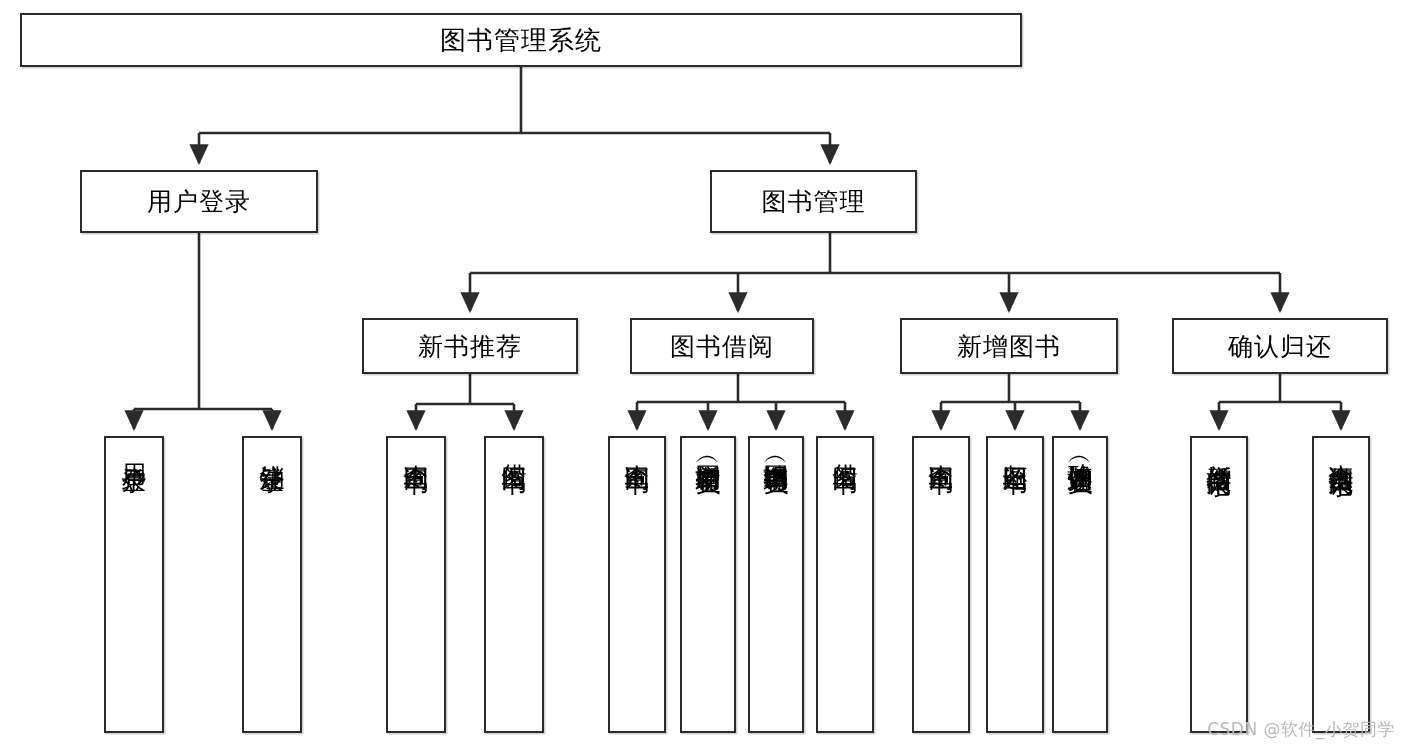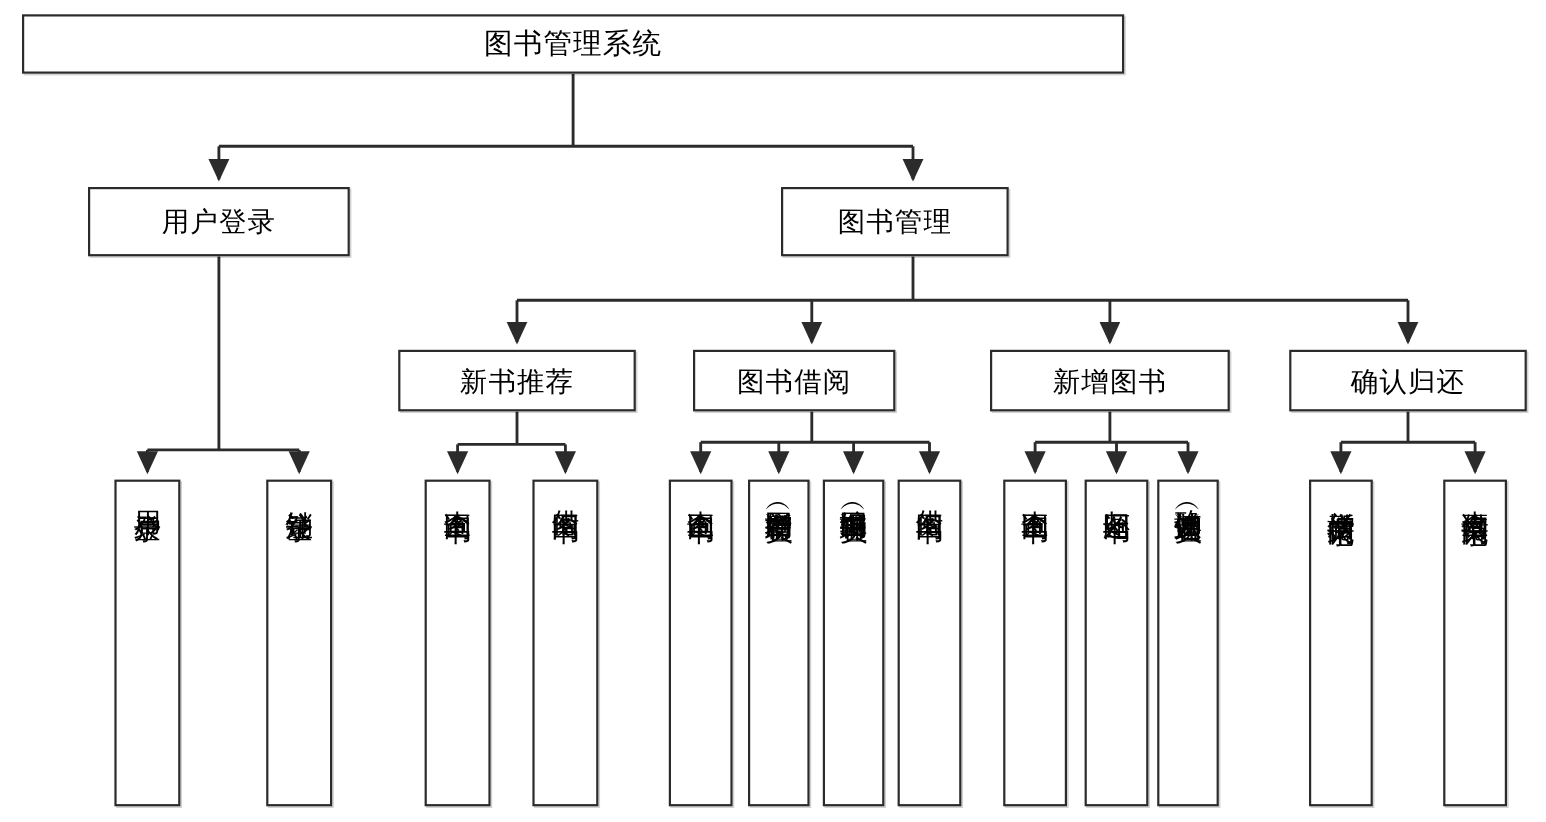--- a/index.html
+++ b/index.html
@@ -198,13 +198,14 @@
         <span class="node-label">确认归还（管理员）</span>
       </div>
       <div class="node v" style="left: 1190px; top: 436px; width: 58px; height: 297px;">
         <span class="node-label">新增借阅记录</span>
       </div>
       <div class="node v" style="left: 1312px; top: 436px; width: 58px; height: 297px;">
         <span class="node-label">查询借阅记录</span>
       </div>
     </div>
 
+  <div id="watermark">CSDN @软件_小贺同学</div>
 </div>
 
 </body></html>

